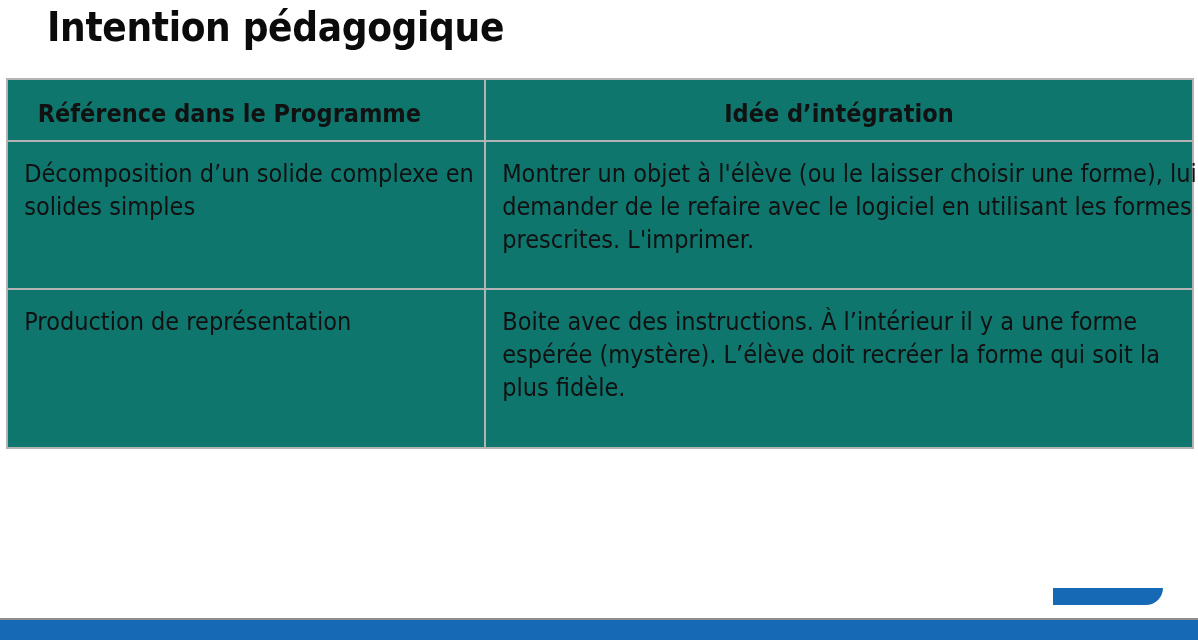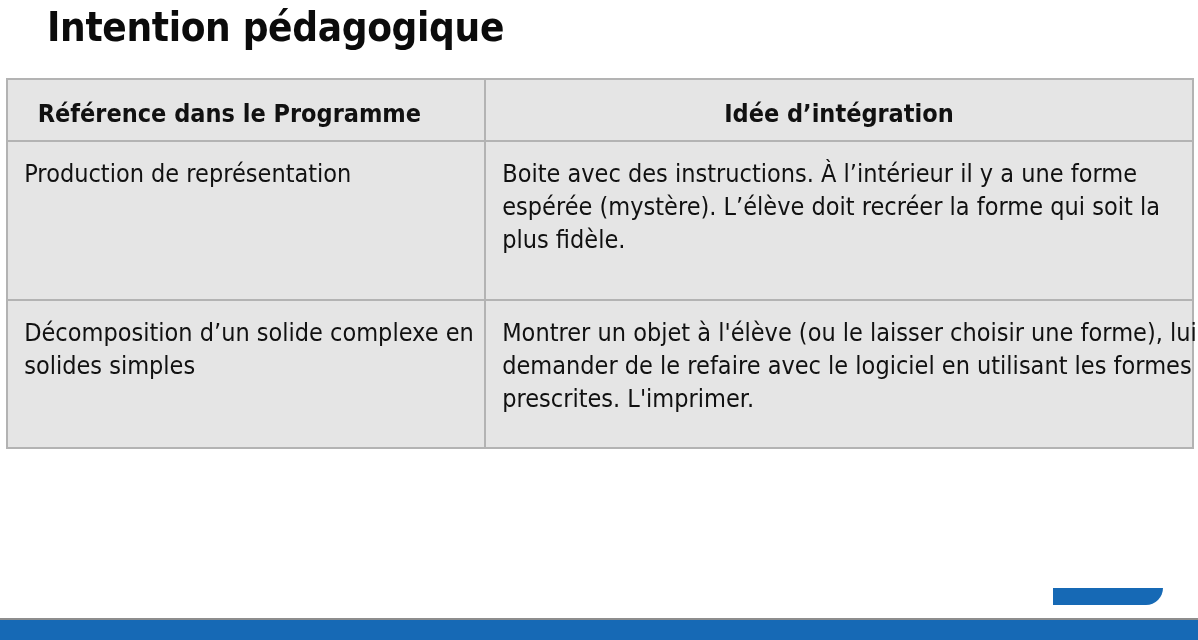--- a/index.html
+++ b/index.html
@@ -41,21 +41,21 @@
     border-collapse: collapse;
     table-layout: fixed;
   }
   #content-table col.col-left  { width: 478px; }
   #content-table col.col-right { width: 708px; }
 
   #content-table td {
     border: 2px solid #b3b3b3;
     vertical-align: top;
     padding: 0;
-    background: #e5e5e5;
+    background: #0f766e;
     margin-top: 28px;
   }
 
   .cell-inner {
     font-family: "DejaVu Sans", sans-serif;
     color: #111111;
     font-size: 25px;
     line-height: 1.32;
     transform: scaleX(0.90);
     transform-origin: left top;
@@ -131,35 +131,35 @@
     <tr class="hdr-row">
       <td class="hdr-left">
         <div class="cell-inner">Référence dans le Programme</div>
       </td>
       <td class="hdr-right">
         <div class="cell-inner">Idée d’intégration</div>
       </td>
     </tr>
 
 
+    <tr class="body-row row-2">
+      <td class="cell-left">
+        <div class="cell-inner">Décomposition d’un solide complexe en solides simples</div>
+      </td>
+      <td class="cell-right">
+        <div class="cell-inner">Montrer un objet à l'élève (ou le laisser choisir une forme), lui demander de le refaire avec le logiciel en utilisant les formes prescrites. L'imprimer.</div>
+      </td>
+    </tr>
+
     <tr class="body-row row-3">
       <td class="cell-left">
         <div class="cell-inner">Production de représentation</div>
       </td>
       <td class="cell-right">
         <div class="cell-inner">Boite avec des instructions. À l’intérieur il y a une forme espérée (mystère). L’élève doit recréer la forme qui soit la plus fidèle.</div>
-      </td>
-    </tr>
-
-    <tr class="body-row row-2">
-      <td class="cell-left">
-        <div class="cell-inner">Décomposition d’un solide complexe en solides simples</div>
-      </td>
-      <td class="cell-right">
-        <div class="cell-inner">Montrer un objet à l'élève (ou le laisser choisir une forme), lui demander de le refaire avec le logiciel en utilisant les formes prescrites. L'imprimer.</div>
       </td>
     </tr>
   </tbody>
 </table>
 
 <div id="blue-tab"></div>
 <div id="bottom-rule"></div>
 <div id="bottom-bar"></div>
 
 </body></html>

